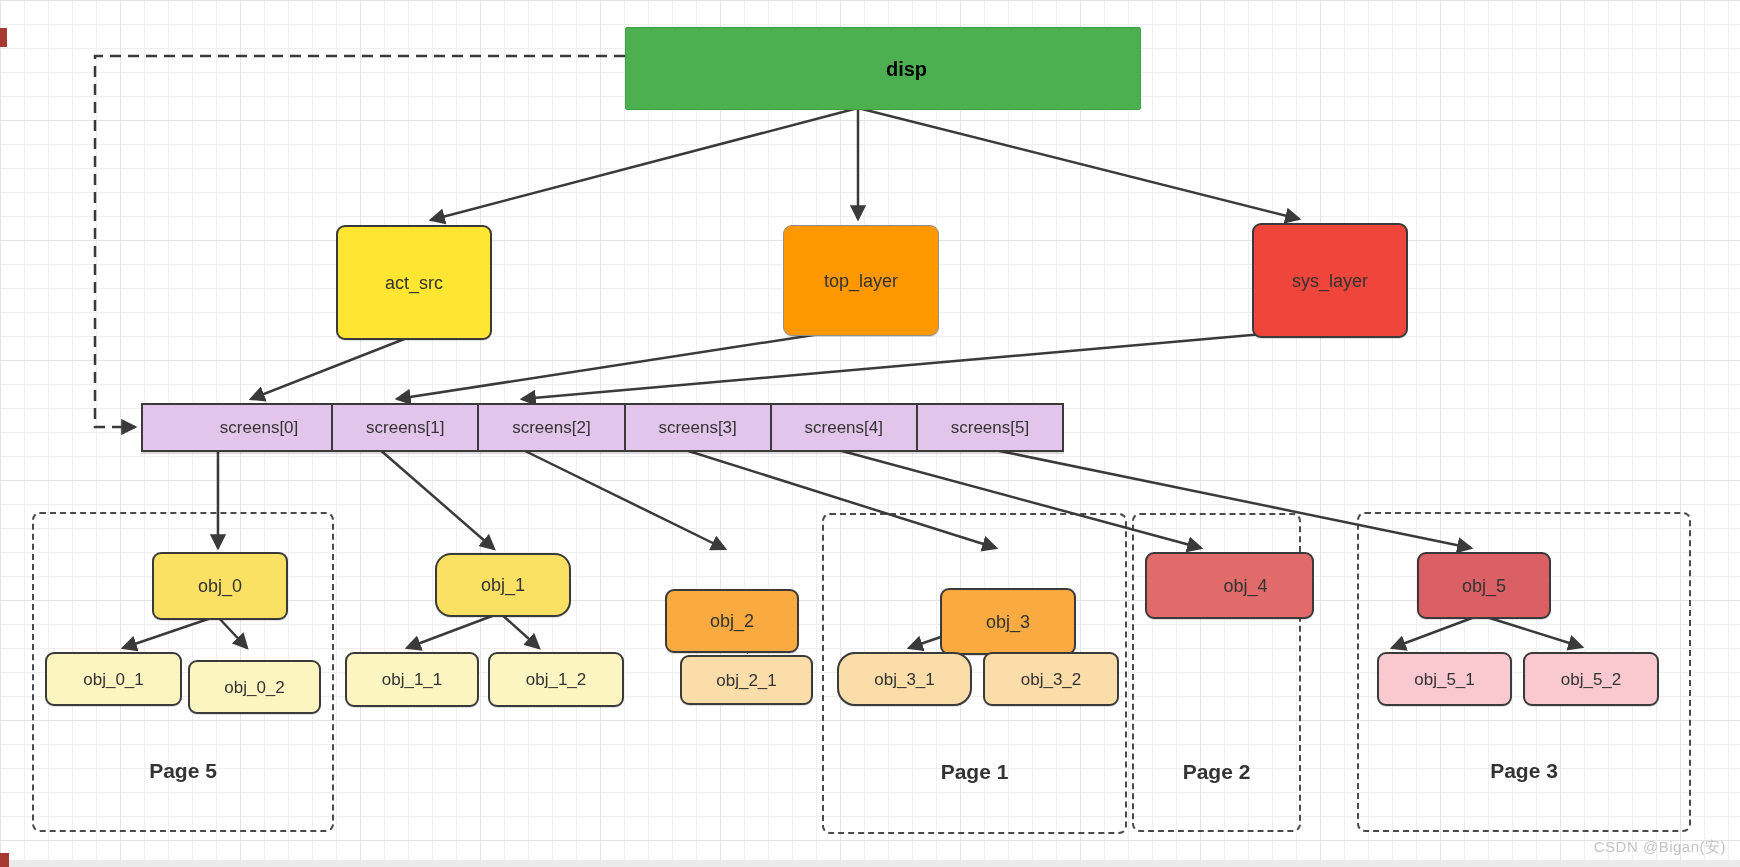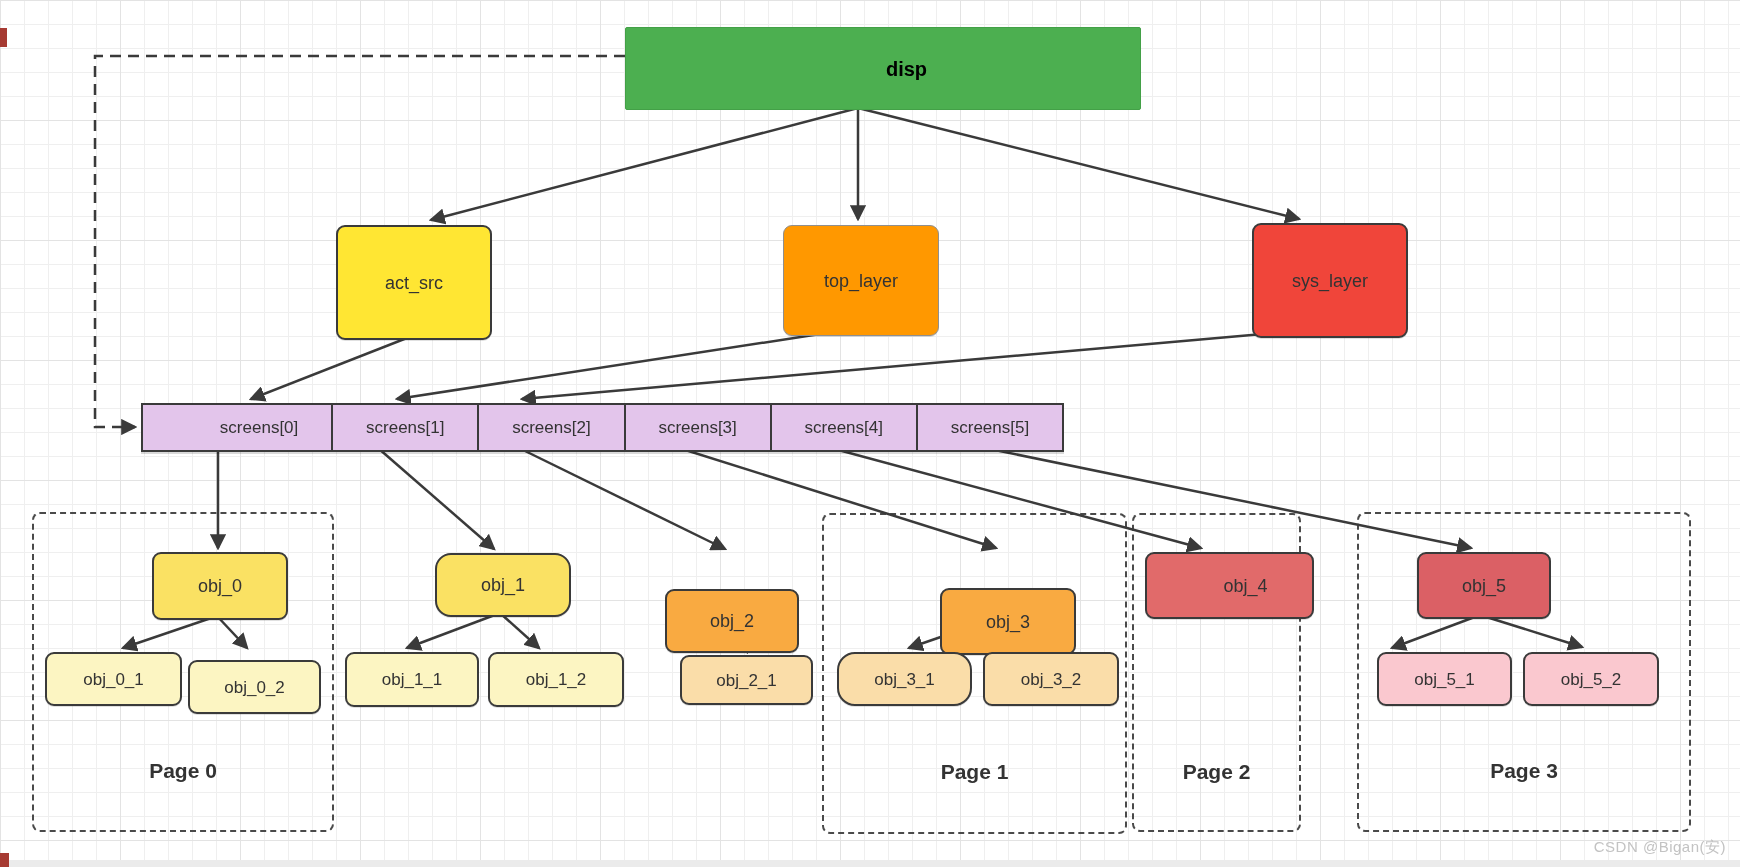--- a/index.html
+++ b/index.html
@@ -100,21 +100,21 @@
       <path d="M500,613 L539,648" marker-end="url(#ah)"></path>
       <path d="M733,613 L747,652" marker-end="url(#ah)"></path>
       <path d="M1004,615 L909,648" marker-end="url(#ah)"></path>
       <path d="M1004,615 L1040,648" marker-end="url(#ah)"></path>
       <path d="M1480,615 L1392,648" marker-end="url(#ah)"></path>
       <path d="M1480,615 L1582,647" marker-end="url(#ah)"></path>
     </g>
   </svg>
 
   <div class="page" style="left:32px;top:512px;width:298px;height:316px;">
-    <div class="page-label">Page 0</div>
+    <div class="page-label">Page 5</div>
   </div>
   <div class="page" style="left:822px;top:513px;width:301px;height:317px;">
     <div class="page-label">Page 1</div>
   </div>
   <div class="page" style="left:1132px;top:513px;width:165px;height:315px;">
     <div class="page-label">Page 2</div>
   </div>
   <div class="page" style="left:1357px;top:512px;width:330px;height:316px;">
     <div class="page-label">Page 3</div>
   </div>

